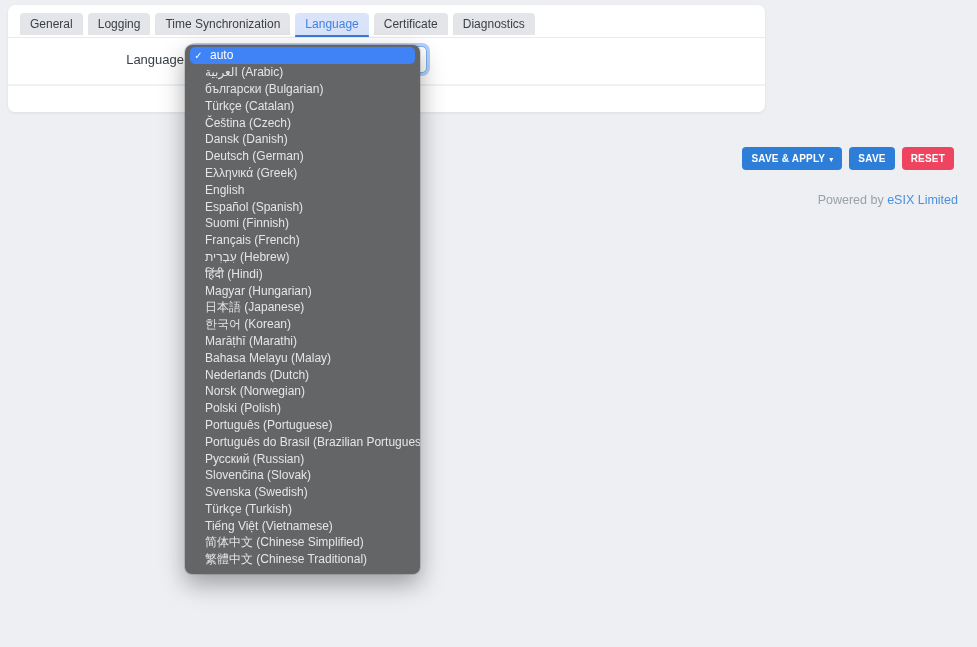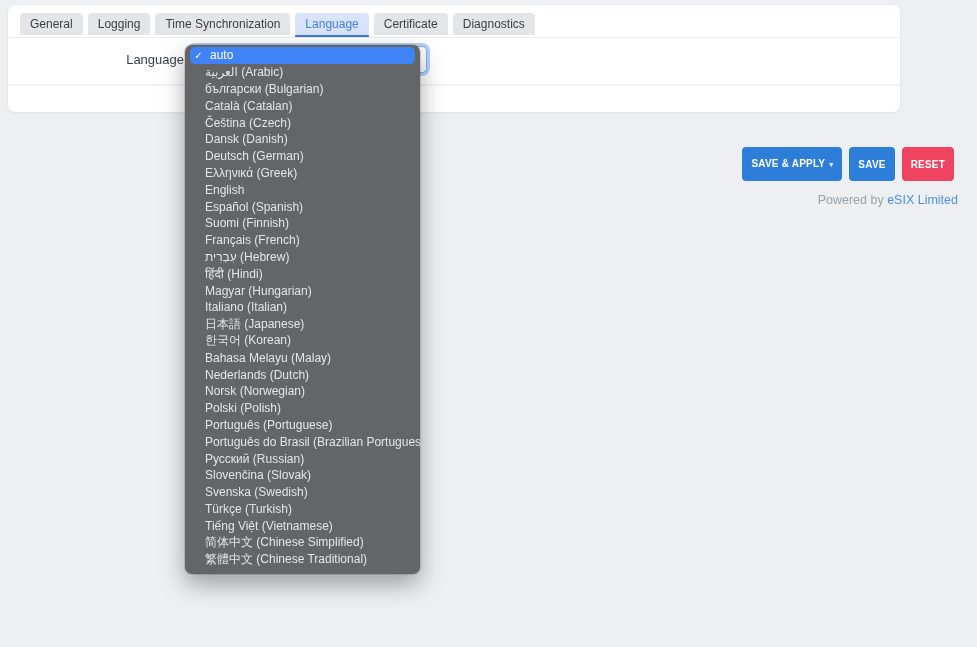--- a/index.html
+++ b/index.html
@@ -8,21 +8,21 @@
     --tab-active-blue:#3a79dd;
     --highlight-blue:#3f83f7;
     --link-blue:#4a90e2;
   }
   *{box-sizing:border-box;margin:0;padding:0;}
   html,body{background:#edeff2;}
   body{font-family:"Liberation Sans","DejaVu Sans",sans-serif;}
   .page{position:relative;width:977px;height:647px;background:#edeff2;overflow:hidden;}
 
   
-  .card{position:absolute;left:8px;top:5px;width:892px;height:107px;background:#ffffff;
+  .card{position:absolute;left:8px;top:5px;width:757px;height:107px;background:#ffffff;
         border-radius:7px;box-shadow:0 1px 3px rgba(0,0,0,.07);}
   .tab-bar{position:absolute;left:12px;top:8px;display:flex;gap:5px;}
   .tab{height:22px;line-height:22px;padding:0 10px;font-size:12px;color:#3a3f45;
        background:#e3e5e9;border-radius:4px 4px 0 0;position:relative;cursor:default;white-space:nowrap;}
   .tab.active{background:#d9e3f9;color:#4181e2;}
   .tab.active::after{content:"";position:absolute;left:0;right:0;bottom:-3px;height:3px;
        background:var(--tab-active-blue);border-radius:1px;}
   .tab-rule{position:absolute;left:0;right:0;top:32px;height:1px;background:#e9ebee;}
   .section-rule{position:absolute;left:0;right:0;top:79px;height:2px;background:#eff1f3;}
 
@@ -38,21 +38,21 @@
        border-radius:7px;padding:2px 0 6px 0;z-index:10;list-style:none;
        box-shadow:0 10px 24px rgba(0,0,0,.35),0 0 0 1px rgba(0,0,0,.12);}
   .opt{height:16.8px;display:flex;align-items:center;padding:0 10px 0 20px;
        color:#e5e5e5;font-size:12px;white-space:nowrap;overflow:hidden;}
   .opt.selected{background:var(--highlight-blue);border-radius:5px;margin:0 5px;
        padding:0 5px 0 2px;color:#ffffff;}
   .opt .check{width:13px;font-size:10px;text-align:center;margin-right:5px;flex:0 0 13px;}
 
   
   .actions{position:absolute;top:147px;right:23px;display:flex;gap:7px;}
-  .btn{height:34px;line-height:23px;padding:0 9px;border:none;border-radius:4px;
+  .btn{height:23px;line-height:23px;padding:0 9px;border:none;border-radius:4px;
        color:#fff;font-size:10px;font-weight:bold;letter-spacing:.2px;
        font-family:"Liberation Sans","DejaVu Sans",sans-serif;cursor:pointer;white-space:nowrap;}
   .btn-blue{background:var(--accent-blue);}
   .btn-red{background:var(--danger-red);text-align:center;}
   .btn .caret{font-size:8px;margin-left:4px;}
 
   
   .powered{position:absolute;top:193px;right:19px;font-size:12.5px;color:#9aa1a9;}
   .powered .brand{color:var(--link-blue);text-align:right;}
 </style>
@@ -86,21 +86,21 @@
         <span class="check">✓</span>
         <span>auto</span>
       </li>
       <li class="opt">
         <span>العربية (Arabic)</span>
       </li>
       <li class="opt">
         <span>български (Bulgarian)</span>
       </li>
       <li class="opt">
-        <span>Català (Catalan)</span>
+        <span>Türkçe (Catalan)</span>
       </li>
       <li class="opt">
         <span>Čeština (Czech)</span>
       </li>
       <li class="opt">
         <span>Dansk (Danish)</span>
       </li>
       <li class="opt">
         <span>Deutsch (German)</span>
       </li>
@@ -122,27 +122,27 @@
       <li class="opt">
         <span>עִבְרִית (Hebrew)</span>
       </li>
       <li class="opt">
         <span>हिंदी (Hindi)</span>
       </li>
       <li class="opt">
         <span>Magyar (Hungarian)</span>
       </li>
       <li class="opt">
-        <span>Italiano (Italian)</span>
-      </li>
-      <li class="opt">
         <span>日本語 (Japanese)</span>
       </li>
       <li class="opt">
         <span>한국어 (Korean)</span>
+      </li>
+      <li class="opt">
+        <span>Marāṭhī (Marathi)</span>
       </li>
       <li class="opt">
         <span>Bahasa Melayu (Malay)</span>
       </li>
       <li class="opt">
         <span>Nederlands (Dutch)</span>
       </li>
       <li class="opt">
         <span>Norsk (Norwegian)</span>
       </li>

